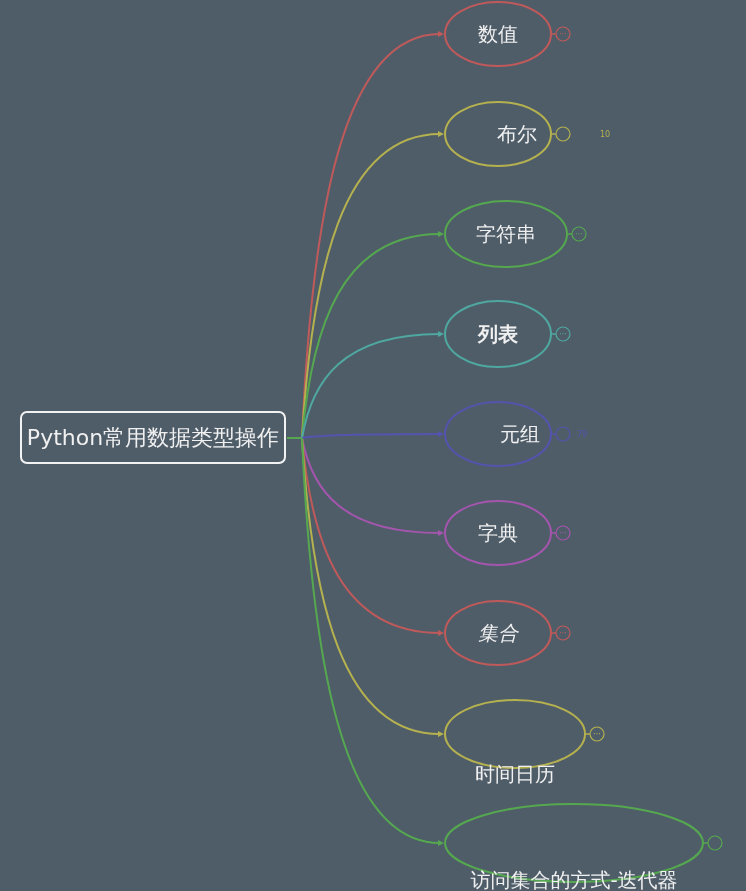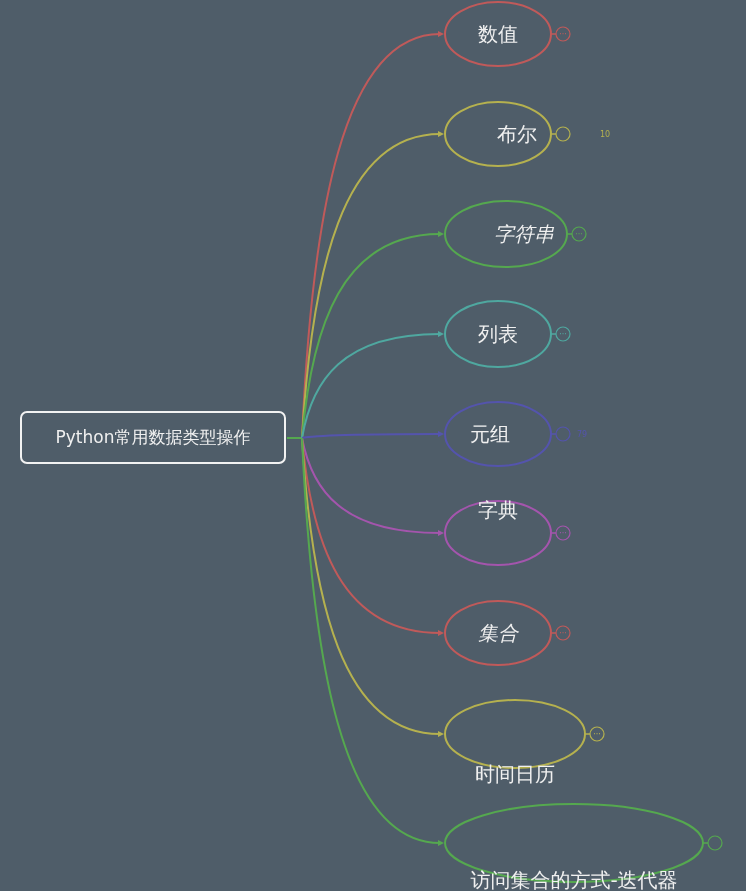--- a/index.html
+++ b/index.html
@@ -7,21 +7,21 @@
     width: 746px; height: 891px; overflow: hidden;
     background: #4f5d69;
     font-family: "DejaVu Sans", "Liberation Sans", sans-serif;
     position: relative;
   }
   #canvas { position: absolute; left: 0; top: 0; width: 746px; height: 891px; }
   .root-node {
     position: absolute; left: 20px; top: 411px; width: 266px; height: 53px;
     border: 2px solid #f2f2f2; border-radius: 7px; box-sizing: border-box;
     display: flex; align-items: center; justify-content: center;
-    color: #f0f0f0; font-size: 17px; cursor: pointer;
+    color: #f0f0f0; font-size: 22px; cursor: pointer;
   }
   .child-label {
     position: absolute; display: flex; align-items: center; justify-content: center;
     color: #f0f0f0; font-size: 20px; cursor: pointer;
   }
   .collapse-badge {
     position: absolute; display: flex; align-items: center; justify-content: center;
     font-size: 8px; cursor: pointer; box-sizing: border-box;
   }
 </style>
@@ -83,27 +83,27 @@
 
 <div class="root-node">
   <span>Python常用数据类型操作</span>
 </div>
 
 <div id="labels">
     <div class="child-label" style="left: 445px; top: 2px; width: 106px; height: 64px;">数值</div>
     <div class="collapse-badge" style="left: 556px; top: 27px; width: 14px; height: 14px; color: rgb(192, 90, 90);">···</div>
     <div class="child-label" style="left: 464px; top: 102px; width: 106px; height: 64px;">布尔</div>
     <div class="collapse-badge" style="left: 556px; top: 127px; width: 14px; height: 14px; color: rgb(181, 177, 79); margin-left: 42px;">10</div>
-    <div class="child-label" style="left: 463px; top: 201px; width: 122px; height: 66px; font-style: italic;">字符串</div>
+    <div class="child-label" style="left: 445px; top: 201px; width: 122px; height: 66px;">字符串</div>
     <div class="collapse-badge" style="left: 572px; top: 227px; width: 14px; height: 14px; color: rgb(85, 168, 79);">···</div>
-    <div class="child-label" style="left: 445px; top: 301px; width: 106px; height: 66px;">列表</div>
+    <div class="child-label" style="left: 445px; top: 301px; width: 106px; height: 66px; font-weight: bold;">列表</div>
     <div class="collapse-badge" style="left: 556px; top: 327px; width: 14px; height: 14px; color: rgb(79, 168, 160);">···</div>
-    <div class="child-label" style="left: 437px; top: 402px; width: 106px; height: 64px;">元组</div>
+    <div class="child-label" style="left: 467px; top: 402px; width: 106px; height: 64px;">元组</div>
     <div class="collapse-badge" style="left: 575px; top: 427px; width: 14px; height: 14px; color: rgb(84, 84, 173);">79</div>
-    <div class="child-label" style="left: 445px; top: 478px; width: 106px; height: 64px;">字典</div>
+    <div class="child-label" style="left: 445px; top: 501px; width: 106px; height: 64px;">字典</div>
     <div class="collapse-badge" style="left: 556px; top: 526px; width: 14px; height: 14px; color: rgb(164, 85, 173);">···</div>
     <div class="child-label" style="left: 445px; top: 601px; width: 106px; height: 64px; font-style: italic;">集合</div>
     <div class="collapse-badge" style="left: 556px; top: 626px; width: 14px; height: 14px; color: rgb(192, 90, 90);">···</div>
     <div class="child-label" style="left: 445px; top: 740px; width: 140px; height: 68px;">时间日历</div>
     <div class="collapse-badge" style="left: 590px; top: 727px; width: 14px; height: 14px; color: rgb(181, 177, 79);">···</div>
     <div class="child-label" style="left: 445px; top: 841px; width: 258px; height: 78px; text-align: center;">访问集合的方式-迭代器</div>
     <div class="collapse-badge" style="left: 748px; top: 836px; width: 14px; height: 32px; color: rgb(85, 168, 79);">46</div>
   </div>
 
 </body></html>

